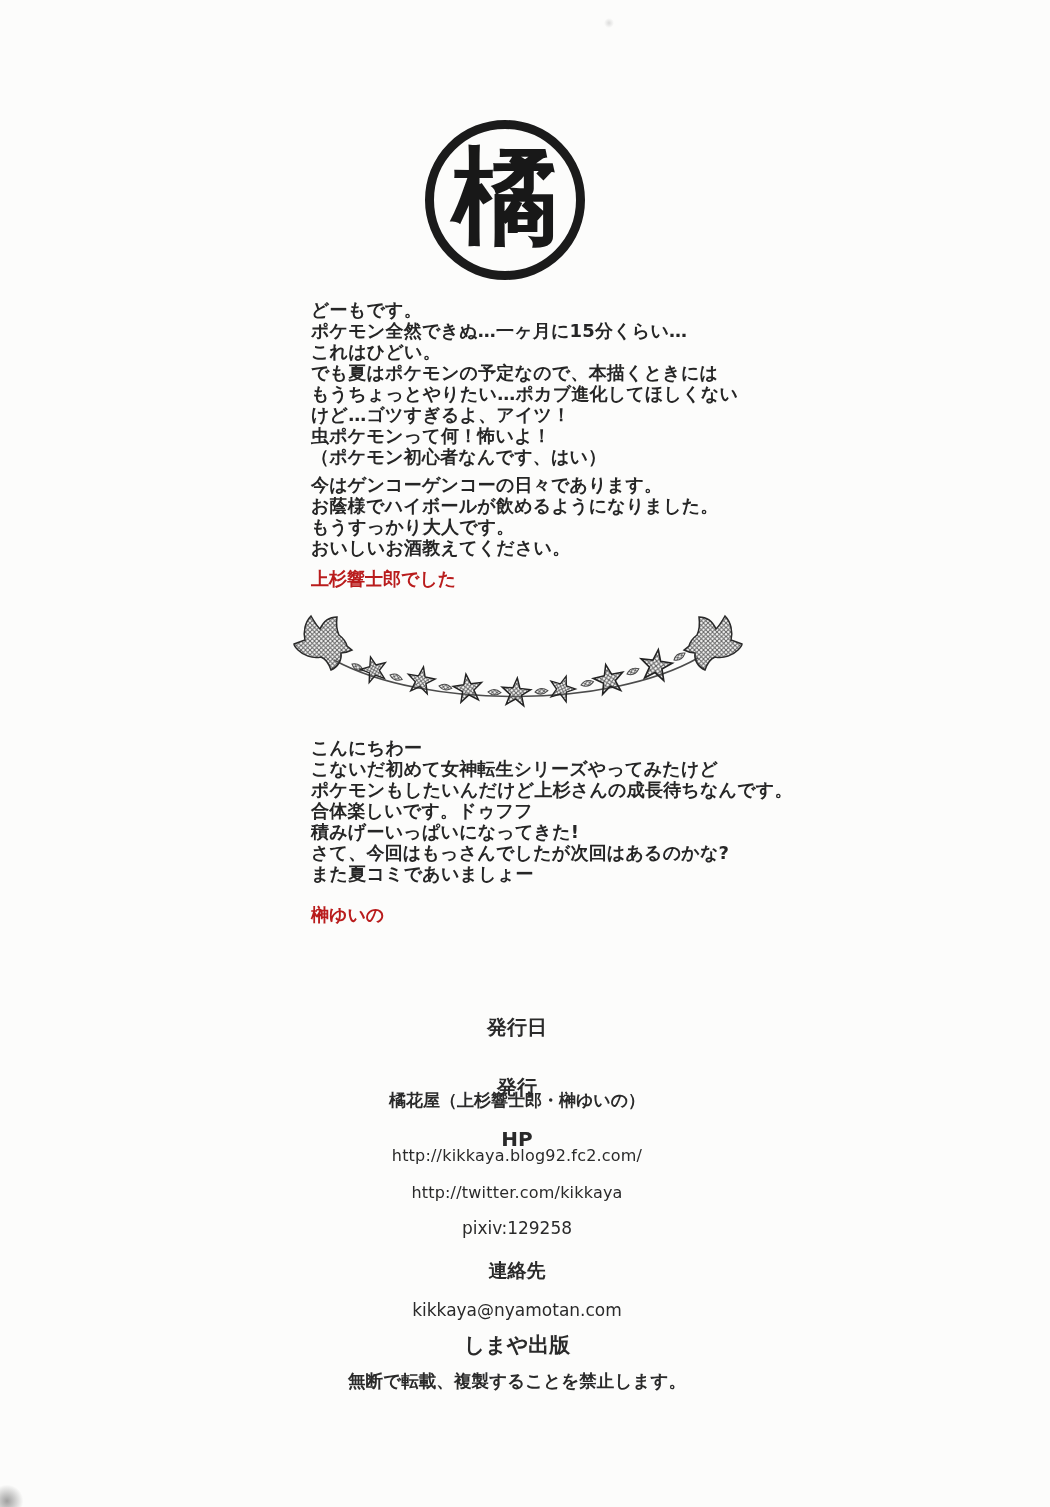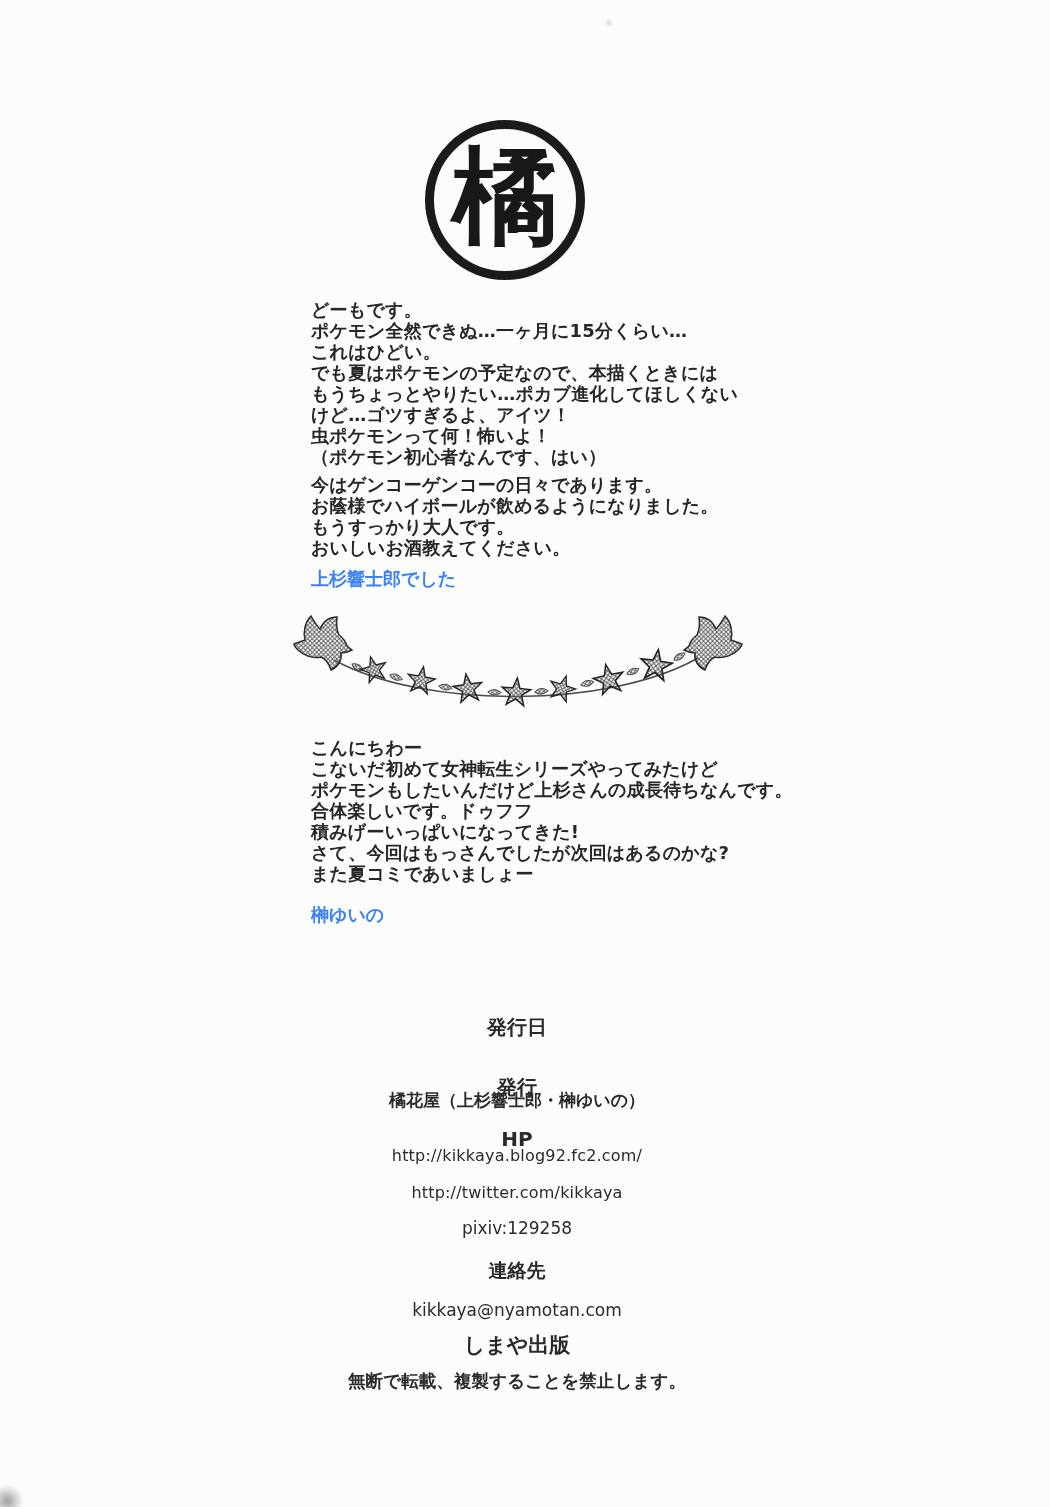--- a/index.html
+++ b/index.html
@@ -22,21 +22,21 @@
   .logo-kanji{
     font-size:106px;font-weight:900;color:#181818;line-height:1;
     transform:translateY(-3px);
   }
   
   .txt{position:absolute;left:311px;font-size:18px;line-height:21px;
        font-weight:600;letter-spacing:.2px;color:#262626;}
   .txt .ln{white-space:pre;min-height:21px;}
   #blockA{top:299px;}
   #blockB{top:474px;}
-  .sig{position:absolute;left:311px;font-size:18px;font-weight:600;color:#3b82f6;}
+  .sig{position:absolute;left:311px;font-size:18px;font-weight:600;color:#b91c1c;}
   #sig1{top:567px;}
   #blockC{top:737px;font-weight:700;}
   #sig2{top:903px;font-weight:700;}
   
   .divider{position:absolute;left:286px;top:608px;}
   
   .c-line{position:absolute;left:0;width:1034px;text-align:center;
           color:#2a2a2a;font-weight:600;white-space:pre;}
   .c-label{font-size:20px;}
   #c-date{top:1032px;font-size:19px;}

